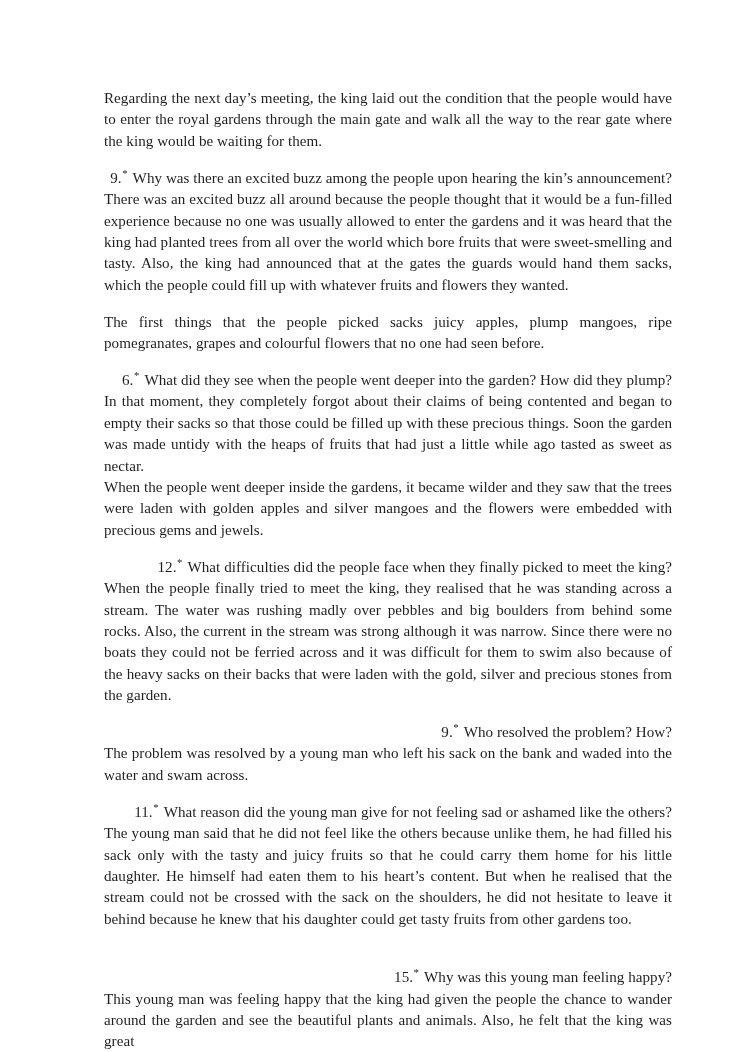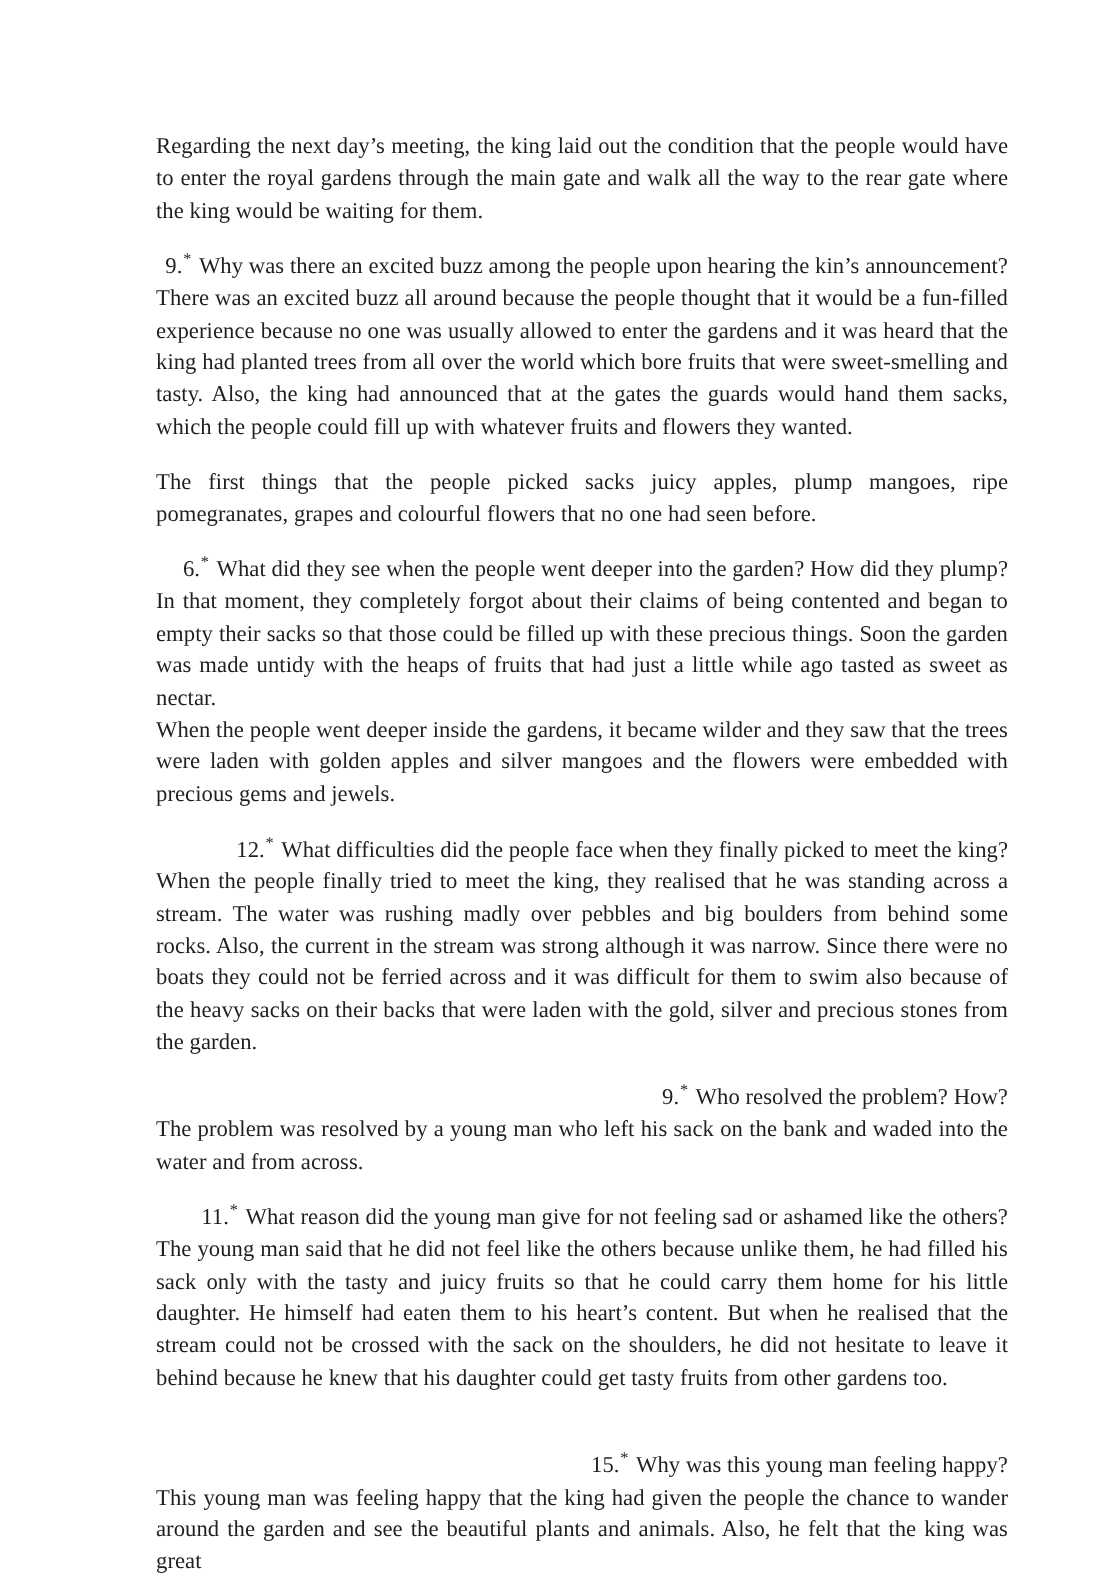--- a/index.html
+++ b/index.html
@@ -98,21 +98,21 @@
       <p class="para answer">When the people went deeper inside the gardens, it became wilder and they saw that the trees were laden with golden apples and silver mangoes and the flowers were embedded with precious gems and jewels.</p>
     </div>
 
     <div class="qa-group">
       <p class="para question"><span class="qnum"><span>12.</span><span class="star">*</span></span><span class="qgap"></span><span>What difficulties did the people face when they finally picked to meet the king?</span></p>
       <p class="para answer">When the people finally tried to meet the king, they realised that he was standing across a stream. The water was rushing madly over pebbles and big boulders from behind some rocks. Also, the current in the stream was strong although it was narrow. Since there were no boats they could not be ferried across and it was difficult for them to swim also because of the heavy sacks on their backs that were laden with the gold, silver and precious stones from the garden.</p>
     </div>
 
     <div class="qa-group">
       <p class="para question"><span class="qnum"><span>9.</span><span class="star">*</span></span><span class="qgap"></span><span>Who resolved the problem? How?</span></p>
-      <p class="para answer">The problem was resolved by a young man who left his sack on the bank and waded into the water and from across.</p>
+      <p class="para answer">The problem was resolved by a young man who left his sack on the bank and waded into the water and swam across.</p>
     </div>
 
     <div class="qa-group">
       <p class="para question"><span class="qnum"><span>11.</span><span class="star">*</span></span><span class="qgap"></span><span>What reason did the young man give for not feeling sad or ashamed like the others?</span></p>
       <p class="para answer">The young man said that he did not feel like the others because unlike them, he had filled his sack only with the tasty and juicy fruits so that he could carry them home for his little daughter. He himself had eaten them to his heart’s content. But when he realised that the stream could not be crossed with the sack on the shoulders, he did not hesitate to leave it behind because he knew that his daughter could get tasty fruits from other gardens too.</p>
     </div>
 
     <div class="qa-group">
       <p class="para question"><span class="qnum"><span>15.</span><span class="star">*</span></span><span class="qgap"></span><span>Why was this young man feeling happy?</span></p>
       <p class="para answer">This young man was feeling happy that the king had given the people the chance to wander around the garden and see the beautiful plants and animals. Also, he felt that the king was great</p>

